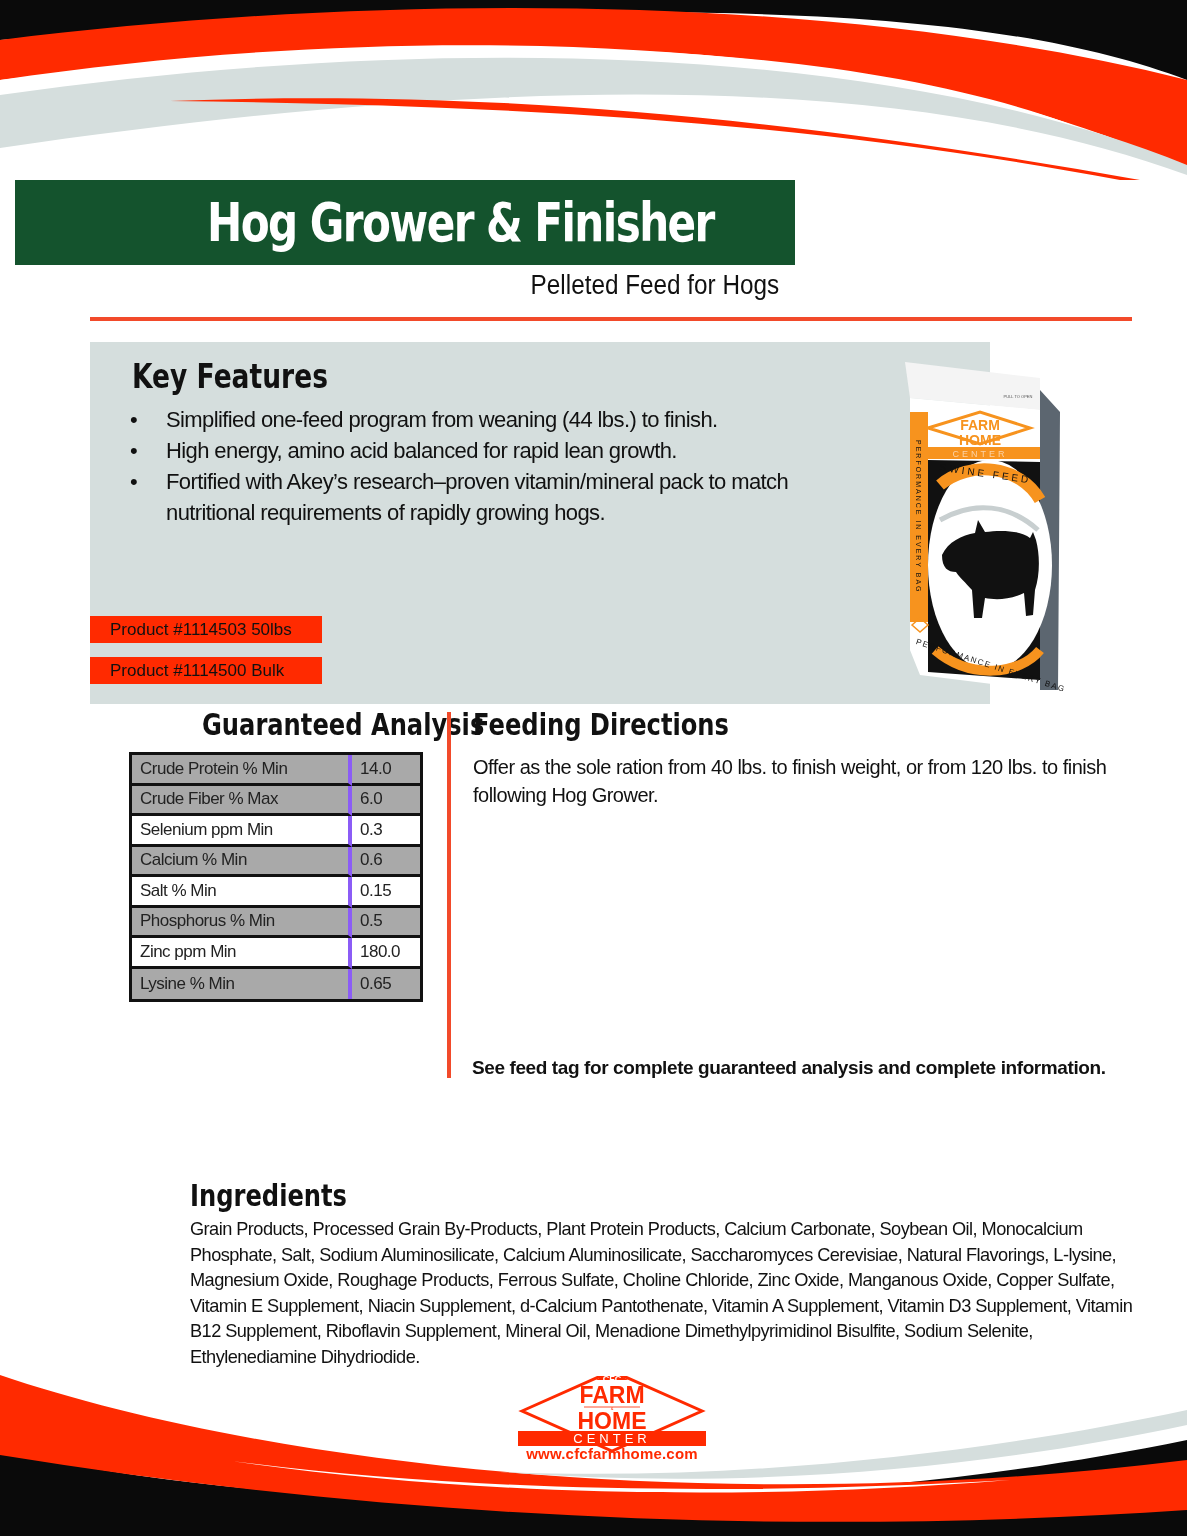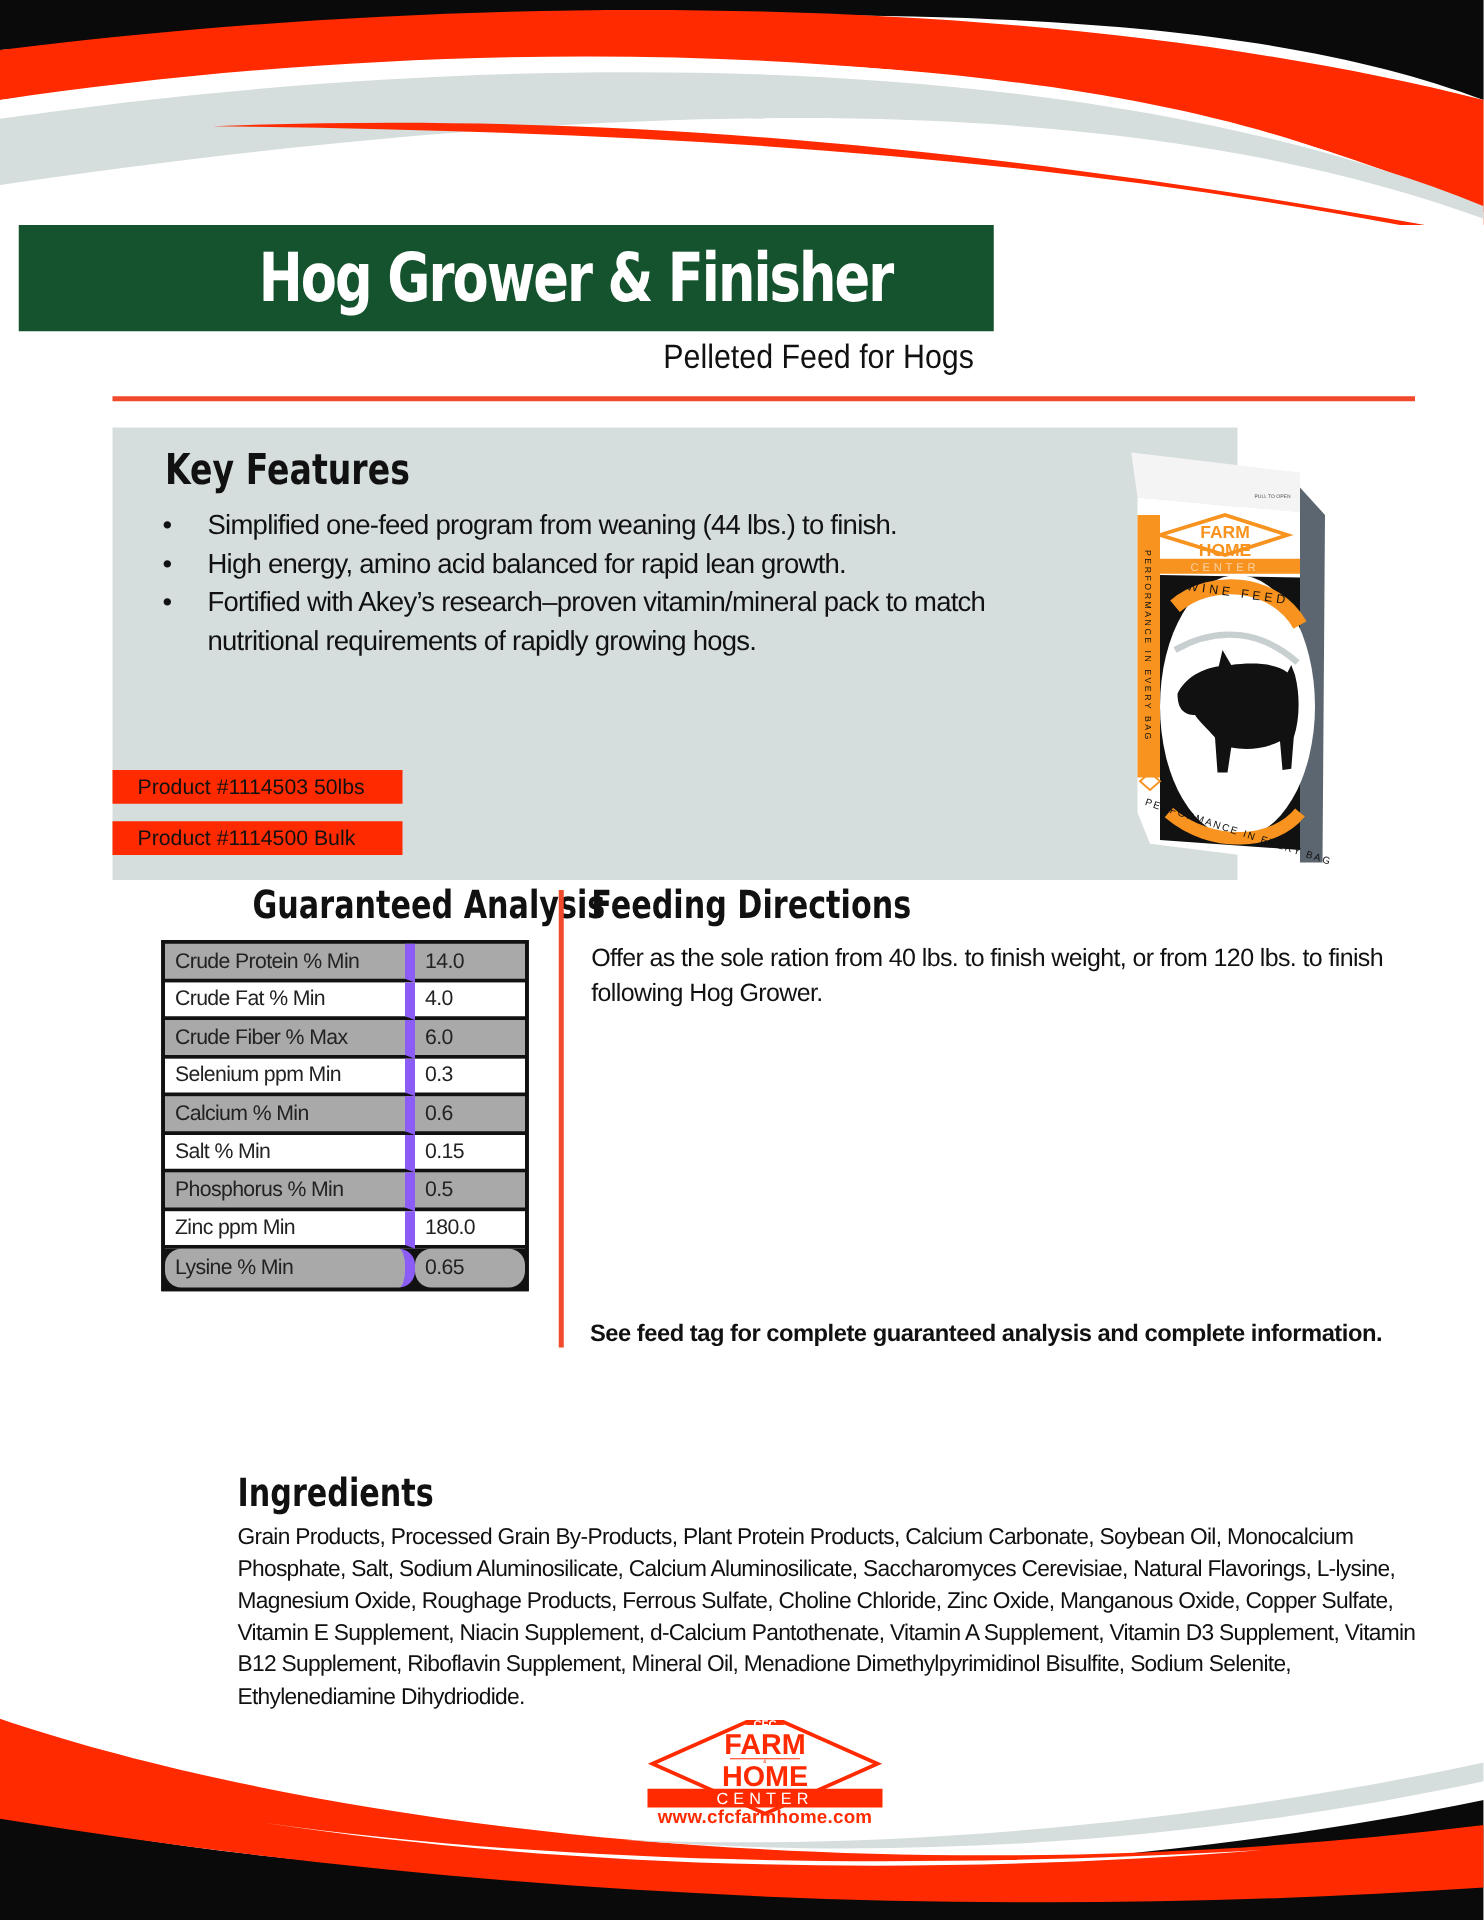--- a/index.html
+++ b/index.html
@@ -55,22 +55,22 @@
 
     .ga-heading { position: absolute; left: 202px; top: 706px; font-size: 31px; }
     .ga-table {
       position: absolute; left: 129px; top: 752px; width: 294px; border-collapse: separate;
       border-spacing: 0; border: 3px solid #111; background: #111;
     }
     .ga-table td {
       height: 30.5px; font-size: 17px; padding-left: 8px; border-bottom: 3px solid #111;
       letter-spacing: -0.5px; color: #222;
     }
-    .ga-table tr:last-child td { border-bottom: none; border-radius: 13px; }
-    .ga-table td.label { width: 200px; border-right: 8px solid #8b5cf6; }
+    .ga-table tr:last-child td { border-bottom: none; }
+    .ga-table td.label { width: 220px; border-right: 4px solid #8b5cf6; }
     .ga-table tr.shade td { background: #a9a9a9; }
     .ga-table tr.plain td { background: #ffffff; }
 
     .vdivider { position: absolute; left: 447px; top: 712px; width: 4px; height: 366px; background: #f24a2a; }
 
     .fd-heading { position: absolute; left: 473px; top: 706px; font-size: 31px; }
     .fd-text {
       position: absolute; left: 473px; top: 753px; width: 660px; font-size: 20px; line-height: 28px;
       letter-spacing: -0.5px; color: #111;
     }
@@ -146,24 +146,20 @@
   </svg>
 </div>
 
 <div class="section-heading ga-heading">Guaranteed Analysis</div>
 <table class="ga-table">
   <tbody>
     <tr class="shade">
         <td class="label">Crude Protein % Min</td>
         <td>14.0</td>
       </tr>
-    <tr class="plain">
-        <td class="label">Crude Fat % Min</td>
-        <td>4.0</td>
-      </tr>
     <tr class="shade">
         <td class="label">Crude Fiber % Max</td>
         <td>6.0</td>
       </tr>
     <tr class="plain">
         <td class="label">Selenium ppm Min</td>
         <td>0.3</td>
       </tr>
     <tr class="shade">
         <td class="label">Calcium % Min</td>

